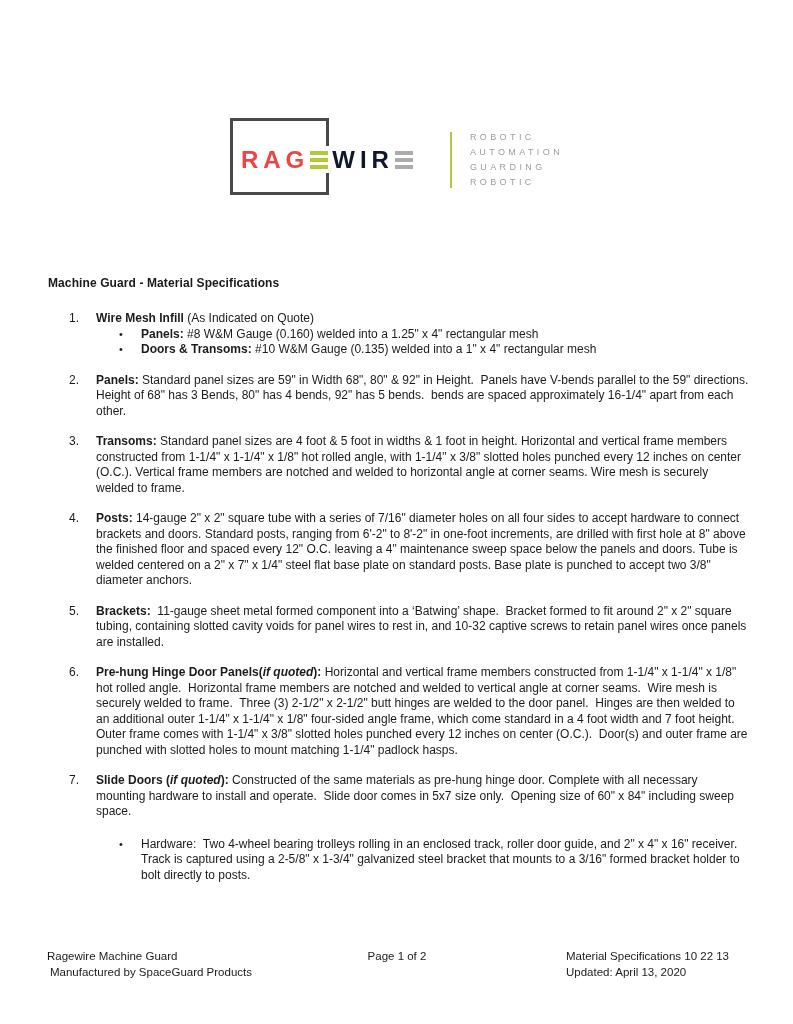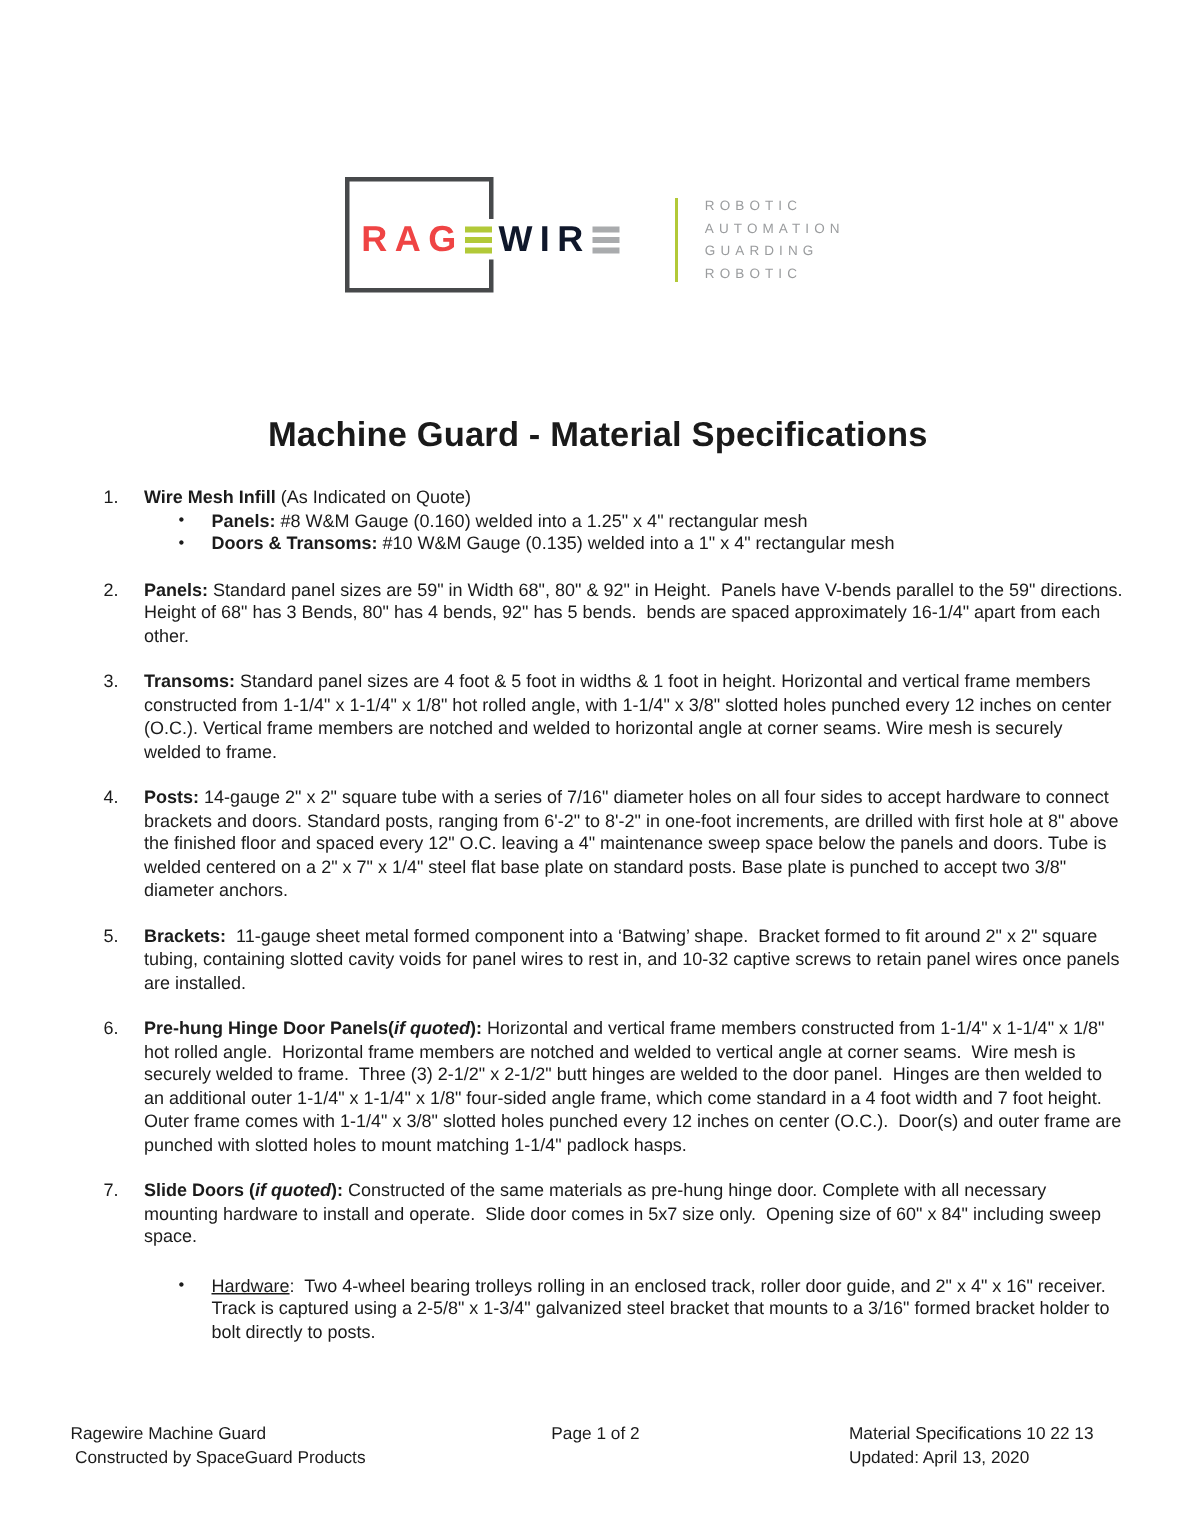--- a/index.html
+++ b/index.html
@@ -19,36 +19,36 @@
   .ebars { display:inline-flex; flex-direction:column; justify-content:space-between; width:18px; height:18px; margin:0 4px 0 1px; }
   .ebars i { display:block; height:4px; width:100%; }
   .ebars-green i { background:#b2c938; }
   .ebars-gray i { background:#a9abad; }
   .logo-divider { width:2px; height:56px; background:#b2c938; margin-left:10px; flex:0 0 auto; }
   .logo-tagline { margin-left:18px; flex:0 0 auto; }
   .logo-tagline div { font-size:9px; letter-spacing:3.4px; line-height:15px; color:#9a9c9e; }
 
   
   .content { position:absolute; top:276px; left:48px; right:44px; }
-  .doc-title { font-size:23px; font-weight:bold; color:#1a1a1a; letter-spacing:0.1px; margin-bottom:21px;text-align:center; }
+  .doc-title { font-size:12px; font-weight:bold; color:#1a1a1a; letter-spacing:0.1px; margin-bottom:21px; }
   .spec-list { font-size:12px; line-height:15.5px; color:#1b1b1b; }
   .spec-item { margin-top:15px; }
   .spec-item:first-child { margin-top:0; }
   .spec-head { display:flex; padding-left:21px; }
   .spec-num { flex:0 0 27px; }
   .spec-body { flex:1 1 auto; }
   .bullets { }
   .spec-item:last-child > .bullets { margin-top:17px; }
   .bullet-row { display:flex; padding-left:71px; }
   .bullet-dot { flex:0 0 22px; font-size:11px; }
   .bullet-text { flex:1 1 auto; }
   .seg { white-space:pre-wrap;margin-top:20px; }
   .seg-b { font-weight:bold; }
   .seg-bi { font-weight:bold; font-style:italic; }
-  .seg-u { text-decoration:underline; }
+  .seg-u { }
 
   
   .footer { position:absolute; top:948px; left:47px; right:45px; display:grid; grid-template-columns:233px 234px 233px; font-size:11.5px; line-height:16px; color:#1b1b1b; }
   .footer-center { text-align:center; }
   .footer-right { padding-left:52px; }
   .footer-left .l2 { padding-left:3px; }
 </style>
 </head>
 <body>
 
@@ -142,21 +142,21 @@
               <div class="bullet-text"><span class="seg seg-u">Hardware</span><span class="seg seg-n">:  Two 4-wheel bearing trolleys rolling in an enclosed track, roller door guide, and 2" x 4" x 16" receiver. Track is captured using a 2-5/8" x 1-3/4" galvanized steel bracket that mounts to a 3/16" formed bracket holder to bolt directly to posts.</span></div>
             </div>
           </div>
         </div>
       </div>
   </div>
 
   <div class="footer">
     <div class="footer-left">
       <div class="l1">Ragewire Machine Guard</div>
-      <div class="l2">Constructed by SpaceGuard Products</div>
+      <div class="l2">Manufactured by SpaceGuard Products</div>
     </div>
     <div class="footer-center">Page 1 of 2</div>
     <div class="footer-right">
       <div>Material Specifications 10 22 13</div>
       <div>Updated: April 13, 2020</div>
     </div>
   </div>
 
 </div>
 

